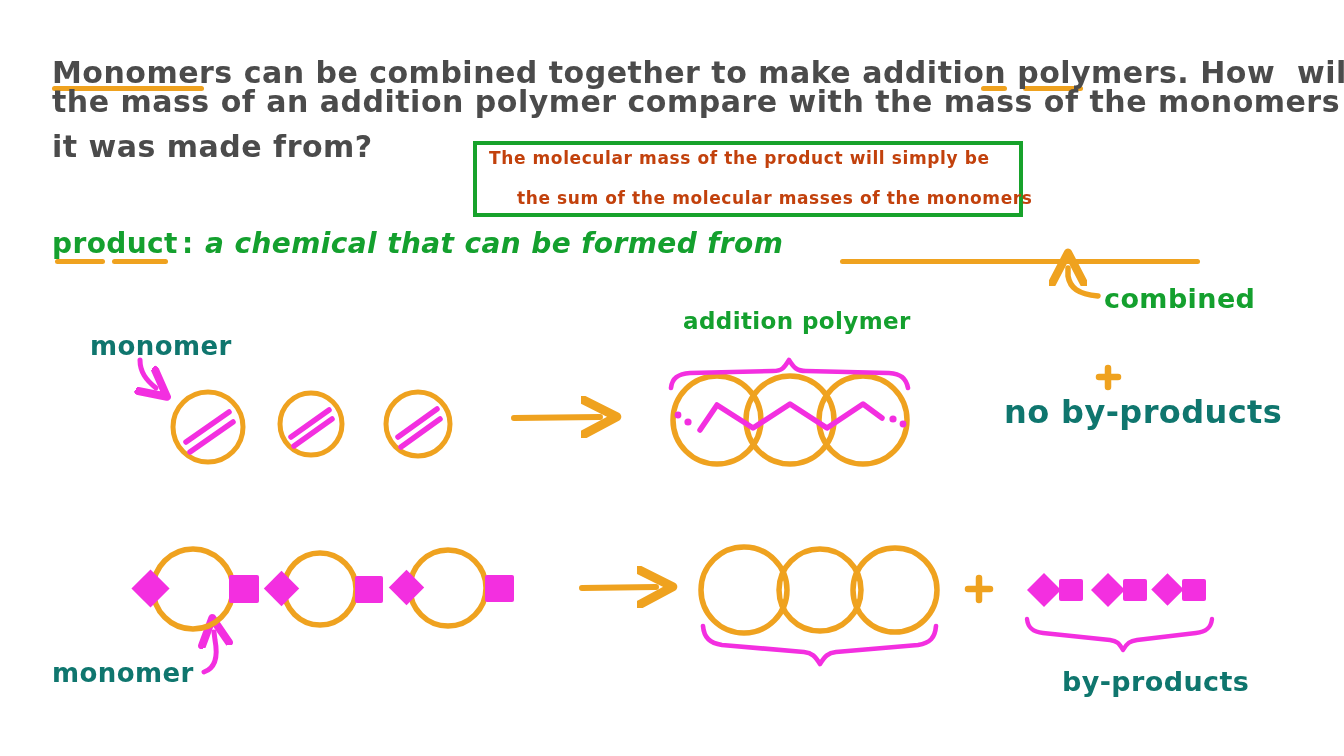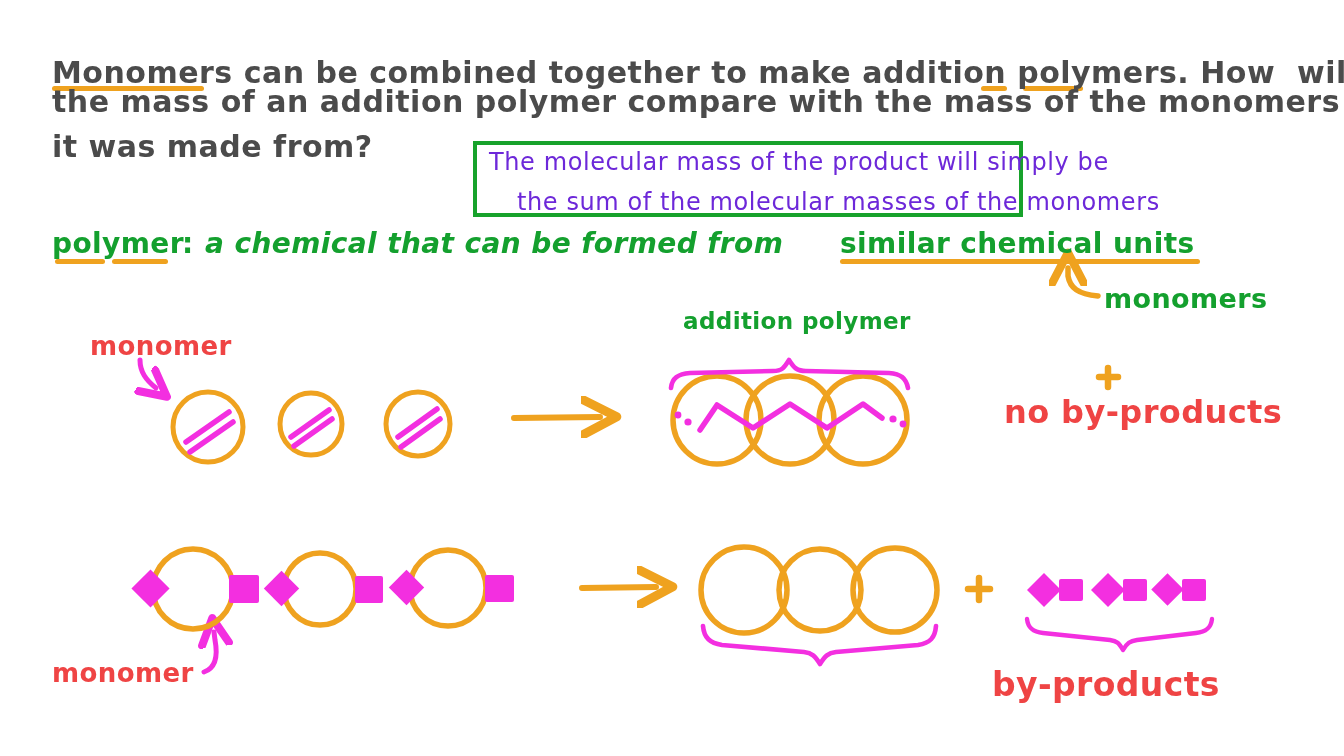--- a/index.html
+++ b/index.html
@@ -41,29 +41,29 @@
     font-size: 30px;
     letter-spacing: 0.5px;
   }
   .green-txt {
     font-family: "DejaVu Sans", sans-serif;
     font-weight: bold;
     color: #14a02e;
   }
   .blue-txt {
     font-family: "DejaVu Sans", sans-serif;
-    font-weight: normal;
-    color: #6d28d9;
-    font-size: 24px;
+    font-weight: bold;
+    color: #c2410c;
+    font-size: 17px;
     letter-spacing: 0.6px;
   }
   .magenta-txt {
     font-family: "DejaVu Sans", sans-serif;
     font-weight: bold;
-    color: #ef4444;
+    color: #0f766e;
   }
   .answer-box {
     position: absolute;
     border: 4px solid #17a22b;
     background: transparent;
     box-sizing: border-box;
   }
 </style>
 </head>
 <body>
@@ -205,26 +205,25 @@
 
   <div class="answer-box" style="left:473px; top:141px; width:550px; height:76px;"></div>
 
   <div class="txt qline" style="left:52px; top:58px;">Monomers can be combined together to make addition polymers. How  will</div>
   <div class="txt qline" style="left:52px; top:87px;">the mass of an addition polymer compare with the mass of the monomers</div>
   <div class="txt qline" style="left:52px; top:132px;">it was made from?</div>
 
   <div class="txt blue-txt" style="left:489px; top:150px;">The molecular mass of the product will simply be</div>
   <div class="txt blue-txt" style="left:489px; top:190px;margin-left:28px;">the sum of the molecular masses of the monomers</div>
 
-  <div class="txt green-txt" style="left:52px; top:230px; font-size:28px; letter-spacing:0.4px;">polymer</div>
+  <div class="txt green-txt" style="left:52px; top:230px; font-size:28px; letter-spacing:0.4px;">product</div>
   <div class="txt green-txt" style="left:182px; top:230px; font-size:28px;">:</div>
   <div class="txt green-txt" style="left:205px; top:230px; font-size:28px; letter-spacing:0.4px;font-style:italic;">a chemical that can be formed from </div>
-  <div class="txt green-txt" style="left:840px; top:230px; font-size:28px; letter-spacing:0.4px;">similar chemical units</div>
-  <div class="txt green-txt" style="left:1104px; top:285px; font-size:27px; letter-spacing:0.4px;">monomers</div>
+  <div class="txt green-txt" style="left:1104px; top:285px; font-size:27px; letter-spacing:0.4px;">combined</div>
 
   <div class="txt magenta-txt" style="left:90px; top:333px; font-size:26px; letter-spacing:0.4px;">monomer</div>
   <div class="txt green-txt" style="left:683px; top:310px; font-size:23px; letter-spacing:0.4px;">addition polymer</div>
   <div class="txt magenta-txt" style="left:1004px; top:396px; font-size:32px; letter-spacing:0.4px;">no by-products</div>
 
   <div class="txt magenta-txt" style="left:52px; top:660px; font-size:26px; letter-spacing:0.4px;">monomer</div>
-  <div class="txt magenta-txt" style="left:992px; top:668px; font-size:33px; letter-spacing:0.4px;">by-products</div>
+  <div class="txt magenta-txt" style="left:1062px; top:668px; font-size:27px; letter-spacing:0.4px;">by-products</div>
 
 </div>
 
 </body></html>

